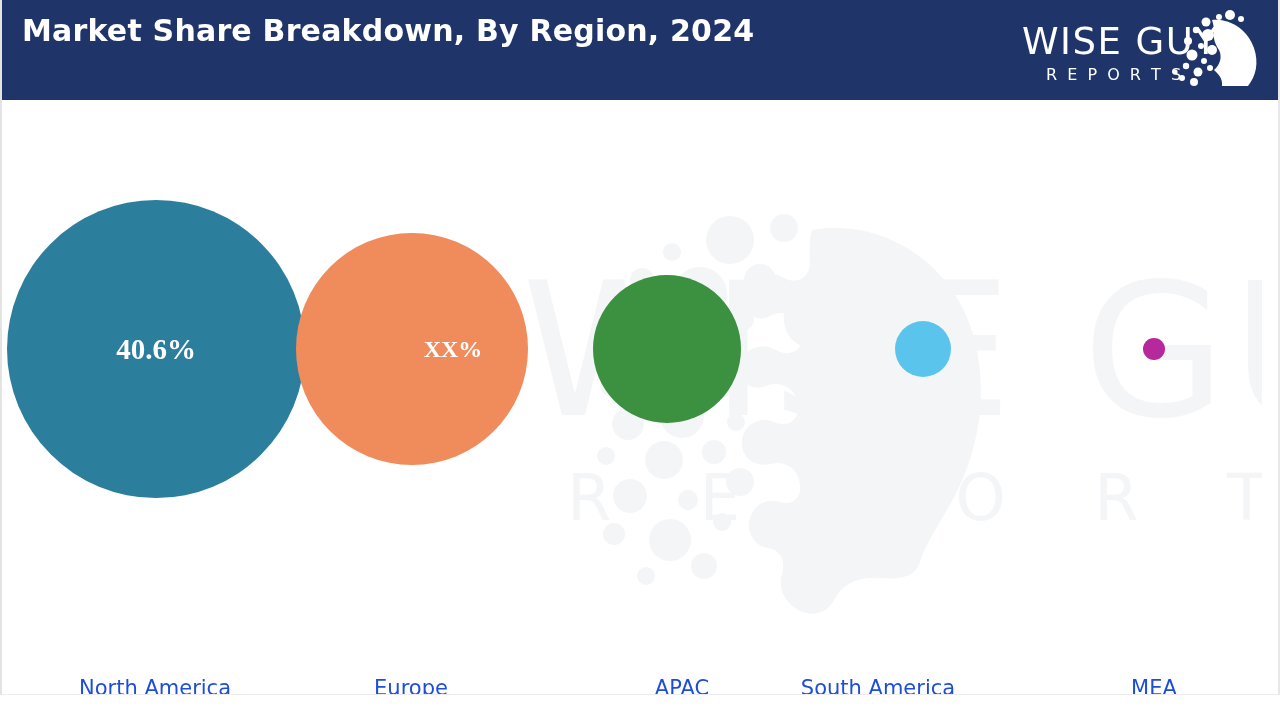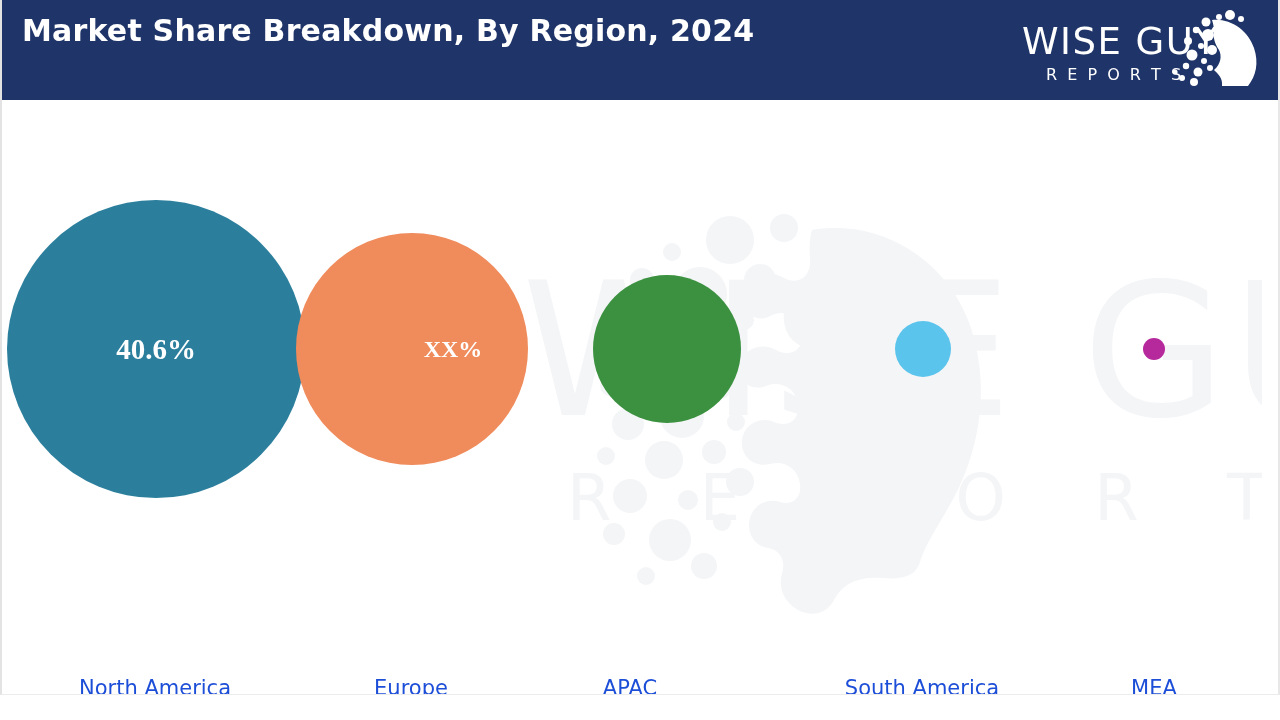--- a/index.html
+++ b/index.html
@@ -205,18 +205,18 @@
     <div class="bubble-label" style="left:410px; top:249px; font-size:24px;margin-left:41px;">XX%</div>
 
     <div class="bubble" style="left:591px; top:175px; width:148px; height:148px; background:#3b9140;"></div>
 
     <div class="bubble" style="left:893px; top:221px; width:56px; height:56px; background:#5bc4ec;"></div>
 
     <div class="bubble" style="left:1141px; top:238px; width:22px; height:22px; background:#b5299c;"></div>
 
     <div class="cat-label" style="left:153px;">North America</div>
     <div class="cat-label" style="left:409px;text-align:right;">Europe</div>
-    <div class="cat-label" style="left:628px;">APAC</div>
-    <div class="cat-label" style="left:920px;">South America</div>
+    <div class="cat-label" style="left:680px;">APAC</div>
+    <div class="cat-label" style="left:876px;">South America</div>
     <div class="cat-label" style="left:1152px;margin-top:36px;">MEA</div>
 
   </div>
 </div>
 
 </body></html>

